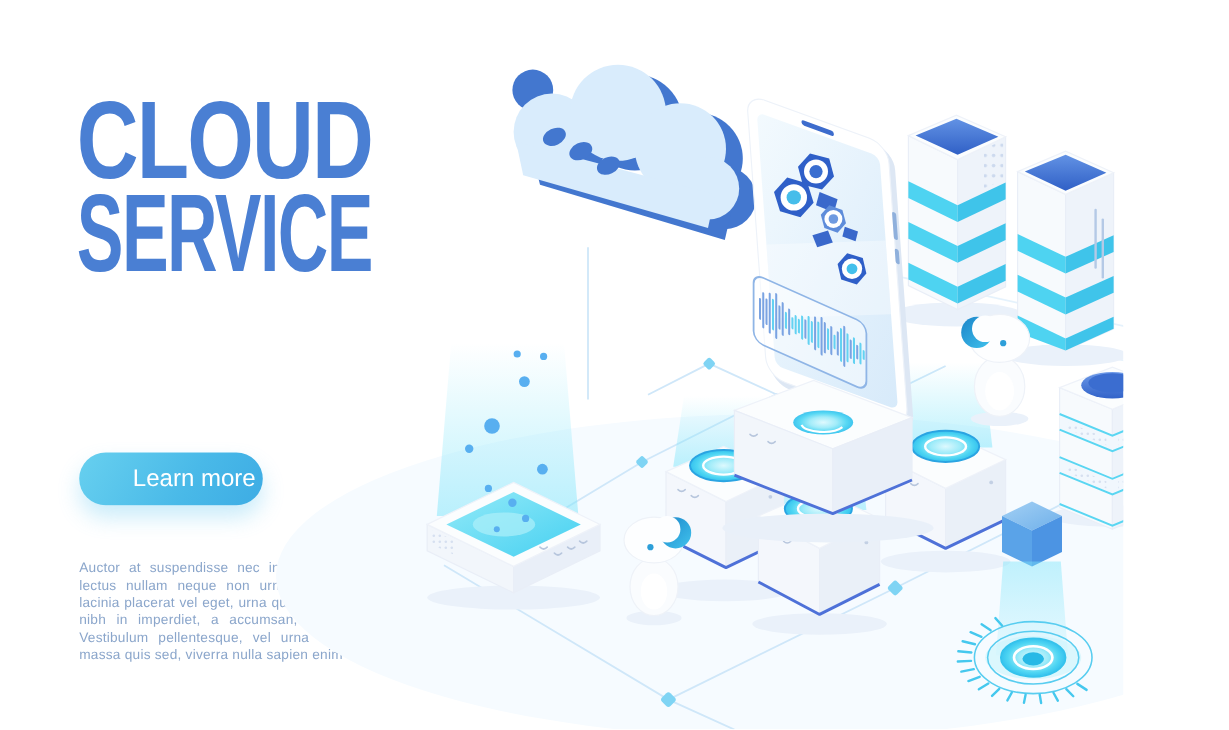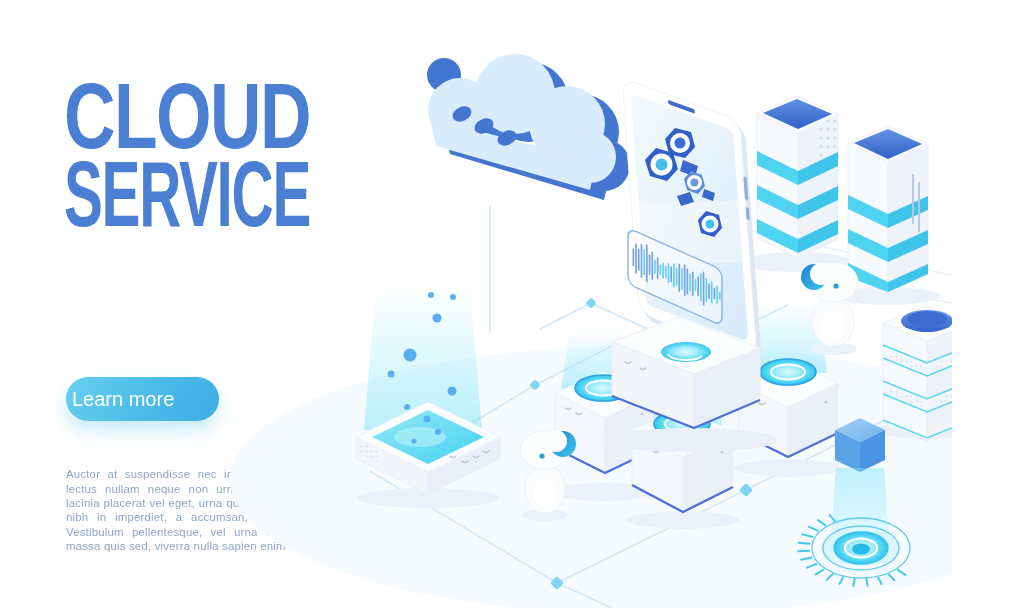--- a/index.html
+++ b/index.html
@@ -1,23 +1,23 @@
 <!DOCTYPE html>
 <html><head>
 <meta charset="utf-8">
 <style>
   html,body{margin:0;padding:0;background:#fff;}
   .page{position:relative;width:936px;height:608px;background:#ffffff;overflow:hidden;
-        font-family:"Liberation Sans",sans-serif;padding-left:16px;}
+        font-family:"Liberation Sans",sans-serif;}
   .hero-title-svg{position:absolute;left:64px;top:78px;}
   .ttl{font-family:"Liberation Sans",sans-serif;font-weight:bold;fill:#4a7fd3;font-size:92px;letter-spacing:-2px;}
   .learn-btn{position:absolute;left:66px;top:377px;width:153px;height:44px;border:none;border-radius:22px;
         background:linear-gradient(120deg,#67d0ef 0%,#49b9e8 60%,#3dace4 100%);
         color:#ffffff;font-size:20px;font-family:"Liberation Sans",sans-serif;
-        display:flex;align-items:center;justify-content:flex-start;cursor:pointer;
+        display:flex;align-items:center;justify-content:flex-end;cursor:pointer;
         box-shadow:0 10px 18px rgba(90,195,238,.32);}
   .copy{position:absolute;left:66px;top:456px;width:265px;font-size:11.4px;line-height:14.3px;
         color:#8ba6cb;text-align:justify;letter-spacing:.2px;}
   .illu{position:absolute;left:0;top:0;}
 </style>
 </head>
 <body>
 
 <div class="page">
 

